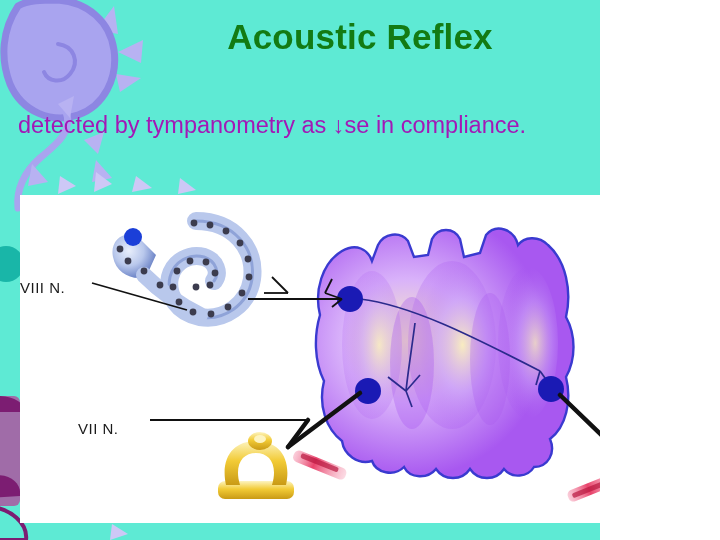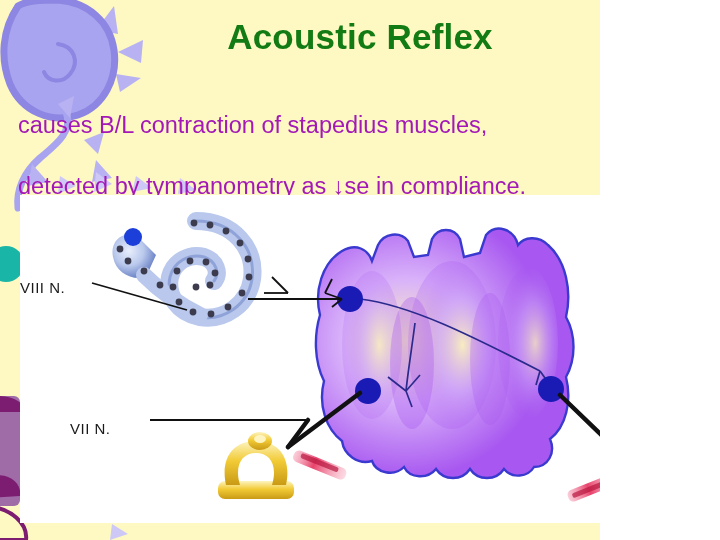--- a/index.html
+++ b/index.html
@@ -6,21 +6,21 @@
   html, body {
     margin: 0;
     padding: 0;
     background: #ffffff;
   }
   #slide {
     position: relative;
     width: 600px;
     height: 540px;
     overflow: hidden;
-    background: #fef9c3;
+    background: #5eead4;
     font-family: "Liberation Sans", sans-serif;
   }
 
   
   .deco-layer {
     position: absolute;
     inset: 0;
     pointer-events: none;
   }
 
@@ -65,21 +65,21 @@
 
   .diag-label {
     position: absolute;
     font-family: "Liberation Sans", sans-serif;
     font-size: 15px;
     color: #1a1a1a;
     letter-spacing: 0.5px;
     white-space: nowrap;
   }
   #label-viii { left: 0px;  top: 84px; }
-  #label-vii  { left: 50px; top: 225px; }
+  #label-vii  { left: 58px; top: 225px; }
 </style>
 </head>
 <body>
 
 <div id="slide">
 
   <svg class="deco-layer" width="720" height="540" viewBox="0 0 720 540" aria-hidden="true">
 
     <g>
       <polygon points="96,30 114,6 118,34" fill="#b8b2f2"></polygon>
@@ -117,21 +117,20 @@
       <rect x="-20" y="396" width="40" height="110" rx="6" fill="#a06ca8"></rect>
       <path d="M -18 398 C 6 392 24 400 26 412 L -18 412 Z" fill="#7c1d72"></path>
       <path d="M -10 476 C 8 472 22 482 20 496 L -10 498 Z" fill="#7c1d72"></path>
       <path d="M -14 506 C 12 508 28 524 26 540 L -14 540 Z" fill="none" stroke="#7c1d72" stroke-width="4"></path>
     </g>
   </svg>
 
   <div id="title">Acoustic Reflex</div>
 
   <div id="body-text">
-    <span class="line">causes B/L contraction of stapedius muscles,</span>
     <span class="line">detected by tympanometry as ↓se in compliance.</span>
   </div>
 
   <div id="diagram-panel">
 
     <svg width="680" height="328" viewBox="0 0 680 328" aria-hidden="true">
       <defs>
         <radialGradient id="gBrainA" cx="35%" cy="45%" r="55%">
           <stop offset="0%" stop-color="#faefbe"></stop>
           <stop offset="45%" stop-color="#d9b2fa"></stop>

